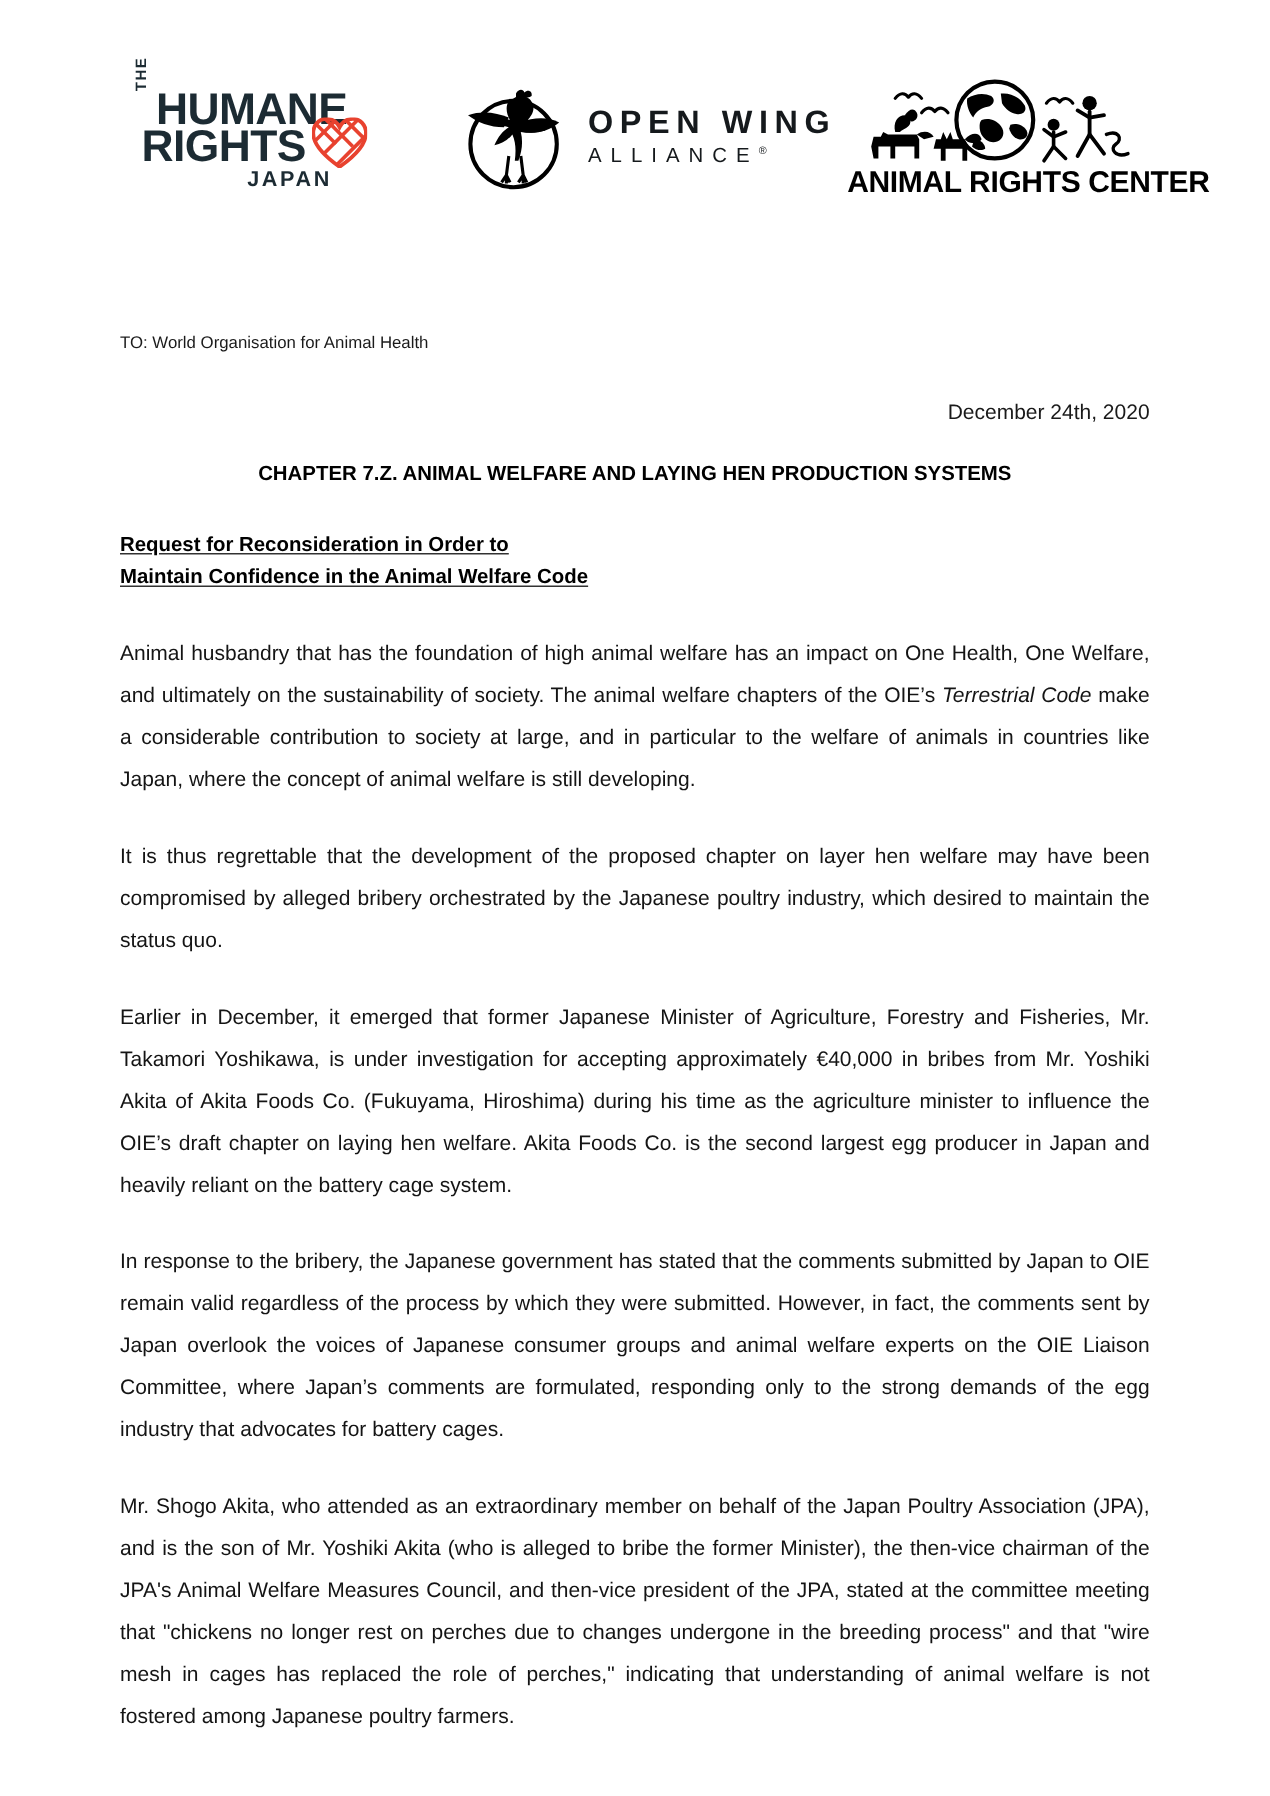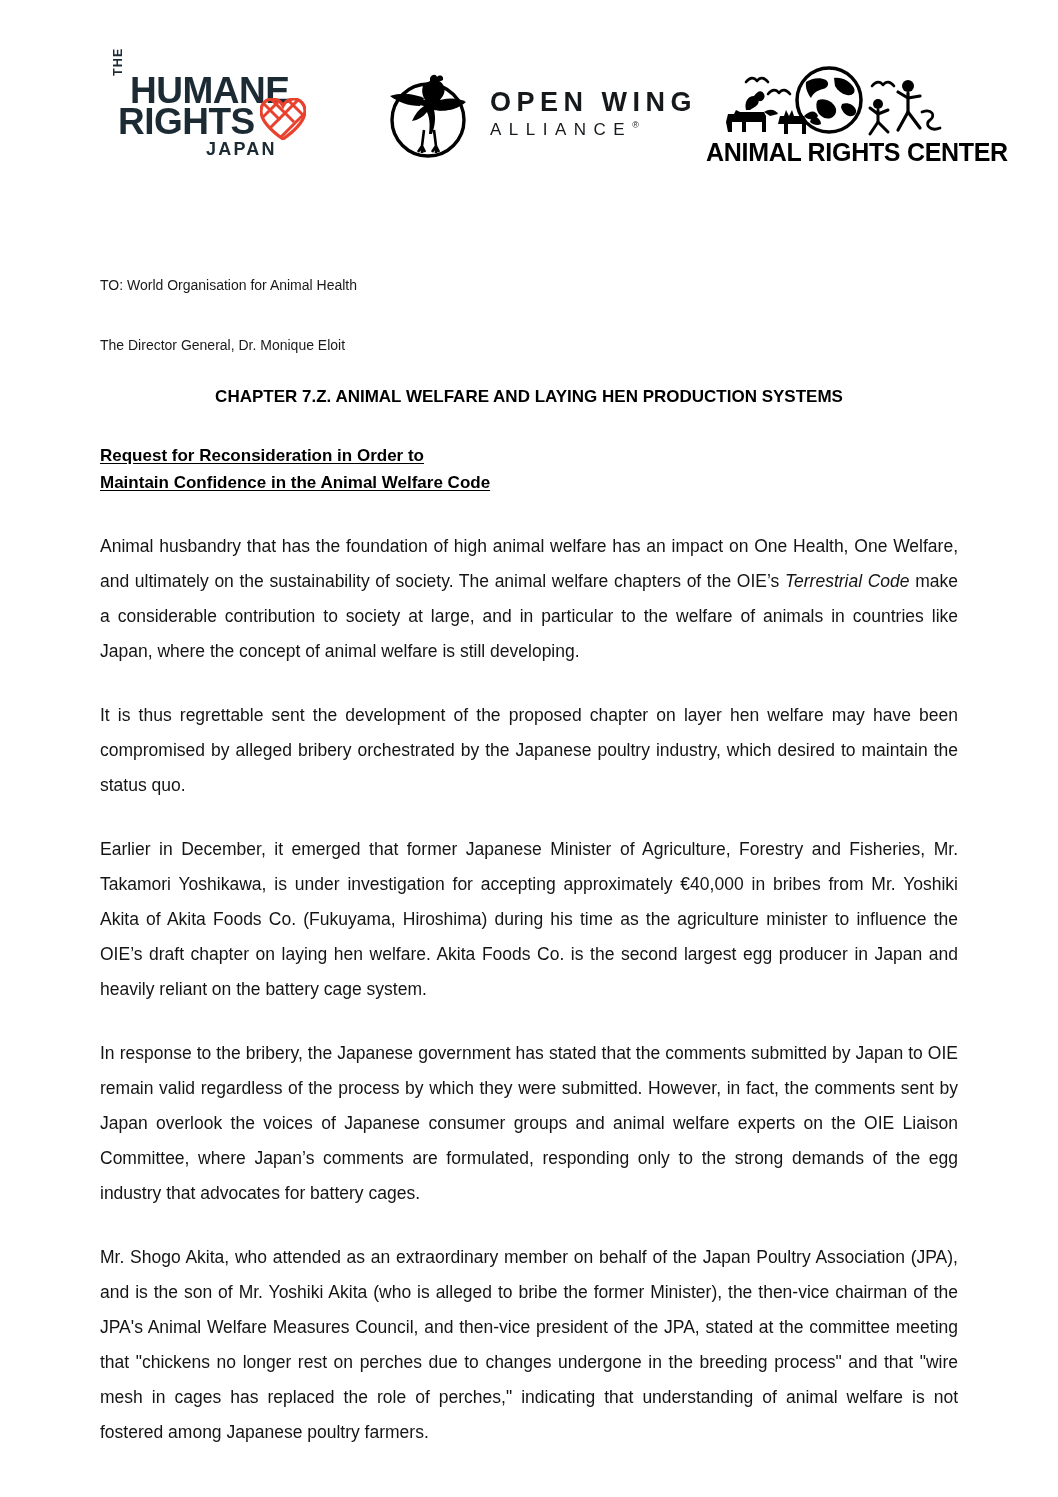--- a/index.html
+++ b/index.html
@@ -361,34 +361,34 @@
         </svg>
       </div>
       <div class="arc-text">ANIMAL RIGHTS CENTER</div>
     </div>
   </div>
 
   <div class="content">
 
     <div>
       <div class="addr-line">TO: World Organisation for Animal Health</div>
-      <div class="addr-line">The Director General, Dr. Monique Eloit</div>
-    </div>
-
+    </div>
+
+    <div class="date-line">December 24th, 2020</div>
 
     <div class="chapter-title">CHAPTER 7.Z. ANIMAL WELFARE AND LAYING HEN PRODUCTION SYSTEMS</div>
 
     <div class="subtitle">
       <span>Request for Reconsideration in Order to</span><br>
       <span>Maintain Confidence in the Animal Welfare Code</span>
     </div>
 
     <p class="para first"><span>Animal husbandry that has the foundation of high animal welfare has an impact on One Health, One Welfare, and ultimately on the sustainability of society. The animal welfare chapters of the OIE’s </span><i>Terrestrial Code</i><span> make a considerable contribution to society at large, and in particular to the welfare of animals in countries like Japan, where the concept of animal welfare is still developing.</span></p>
 
-    <p class="para">It is thus regrettable sent the development of the proposed chapter on layer hen welfare may have been compromised by alleged bribery orchestrated by the Japanese poultry industry, which desired to maintain the status quo.</p>
+    <p class="para">It is thus regrettable that the development of the proposed chapter on layer hen welfare may have been compromised by alleged bribery orchestrated by the Japanese poultry industry, which desired to maintain the status quo.</p>
 
     <p class="para">Earlier in December, it emerged that former Japanese Minister of Agriculture, Forestry and Fisheries, Mr. Takamori Yoshikawa, is under investigation for accepting approximately €40,000 in bribes from Mr. Yoshiki Akita of Akita Foods Co. (Fukuyama, Hiroshima) during his time as the agriculture minister to influence the OIE’s draft chapter on laying hen welfare. Akita Foods Co. is the second largest egg producer in Japan and heavily reliant on the battery cage system.</p>
 
     <p class="para">In response to the bribery, the Japanese government has stated that the comments submitted by Japan to OIE remain valid regardless of the process by which they were submitted. However, in fact, the comments sent by Japan overlook the voices of Japanese consumer groups and animal welfare experts on the OIE Liaison Committee, where Japan’s comments are formulated, responding only to the strong demands of the egg industry that advocates for battery cages.</p>
 
     <p class="para">Mr. Shogo Akita, who attended as an extraordinary member on behalf of the Japan Poultry Association (JPA), and is the son of Mr. Yoshiki Akita (who is alleged to bribe the former Minister), the then-vice chairman of the JPA's Animal Welfare Measures Council, and then-vice president of the JPA, stated at the committee meeting that "chickens no longer rest on perches due to changes undergone in the breeding process" and that "wire mesh in cages has replaced the role of perches," indicating that understanding of animal welfare is not fostered among Japanese poultry farmers.</p>
 
   </div>
 
 </div>

